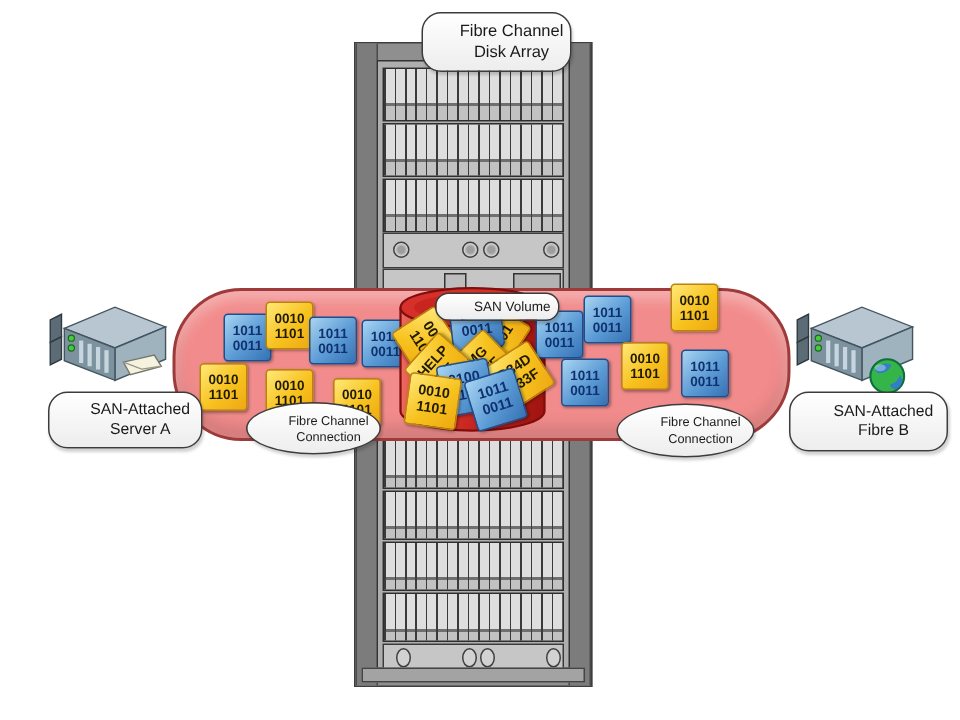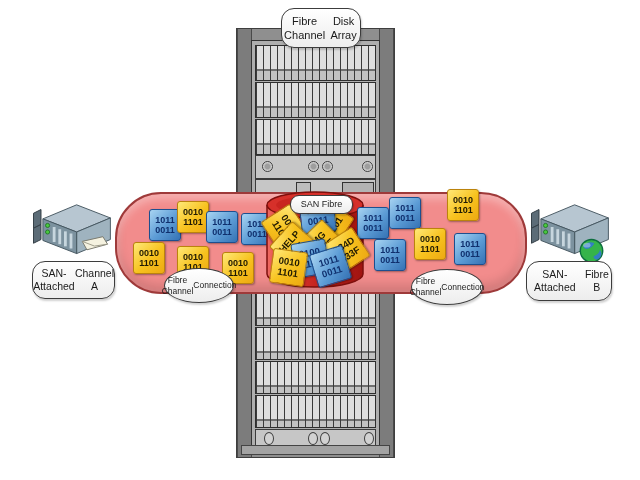--- a/index.html
+++ b/index.html
@@ -46,22 +46,22 @@
   .tile.blue{background:linear-gradient(135deg,#a8d4f2 0%,#5b9bd5 55%,#3572b4 100%);
         border:1px solid #1d4f8f;color:#10306e;}
   .tile.yellow{background:linear-gradient(135deg,#ffe877 0%,#f7c21e 55%,#eda912 100%);
         border:1px solid #bb830c;color:#201a03;}
   .tile.mid{width:33px;height:33px;font-size:9.5px;line-height:10.5px;z-index:6;}
   .tile.behind{z-index:3;}
 
   
   .callout{position:absolute;background:linear-gradient(#ffffff,#ededed);
         border:1.5px solid #3c3c3c;border-radius:13px;z-index:8;
-        display:flex;align-items:center;justify-content:center;
-        text-align:center;color:#1a1a1a;box-shadow:1px 2px 2px rgba(0,0,0,.18);}
+        display:flex;flex-direction:column;align-items:center;justify-content:center;
+        text-align:center;color:#1a1a1a;box-shadow:1px 2px 2px rgba(0,0,0,.18);padding-left:20px;}
   .callout span{display:block;}
   .co-lg{font-size:11px;line-height:14px;}
   .co-md{font-size:10.5px;line-height:13.5px;}
   .co-sm{font-size:8.5px;line-height:11px;border-radius:50%;}
   .co-pill{font-size:9px;line-height:11px;font-weight:normal;border-radius:9px;z-index:7;}
 
   
   .server{position:absolute;z-index:6;}
 </style>
 </head>
@@ -251,26 +251,26 @@
       </g>
     </svg>
   </div>
 
   <div class="callout co-lg" style="left:281px;top:8px;width:78px;height:38px">
     <span>Fibre Channel</span>
     <span>Disk Array</span>
   </div>
 
   <div class="callout co-pill" style="left:290px;top:195px;width:61px;height:17px">
-    <span>SAN Fibre</span>
+    <span>SAN Volume</span>
   </div>
 
   <div class="callout co-md" style="left:32px;top:261px;width:81px;height:36px">
     <span>SAN-Attached</span>
-    <span>Channel A</span>
+    <span>Server A</span>
   </div>
 
   <div class="callout co-md" style="left:526px;top:261px;width:84px;height:38px">
     <span>SAN-Attached</span>
     <span>Fibre B</span>
   </div>
 
   <div class="callout co-sm" style="left:164px;top:268px;width:68px;height:33px">
     <span>Fibre Channel</span>
     <span>Connection</span>

